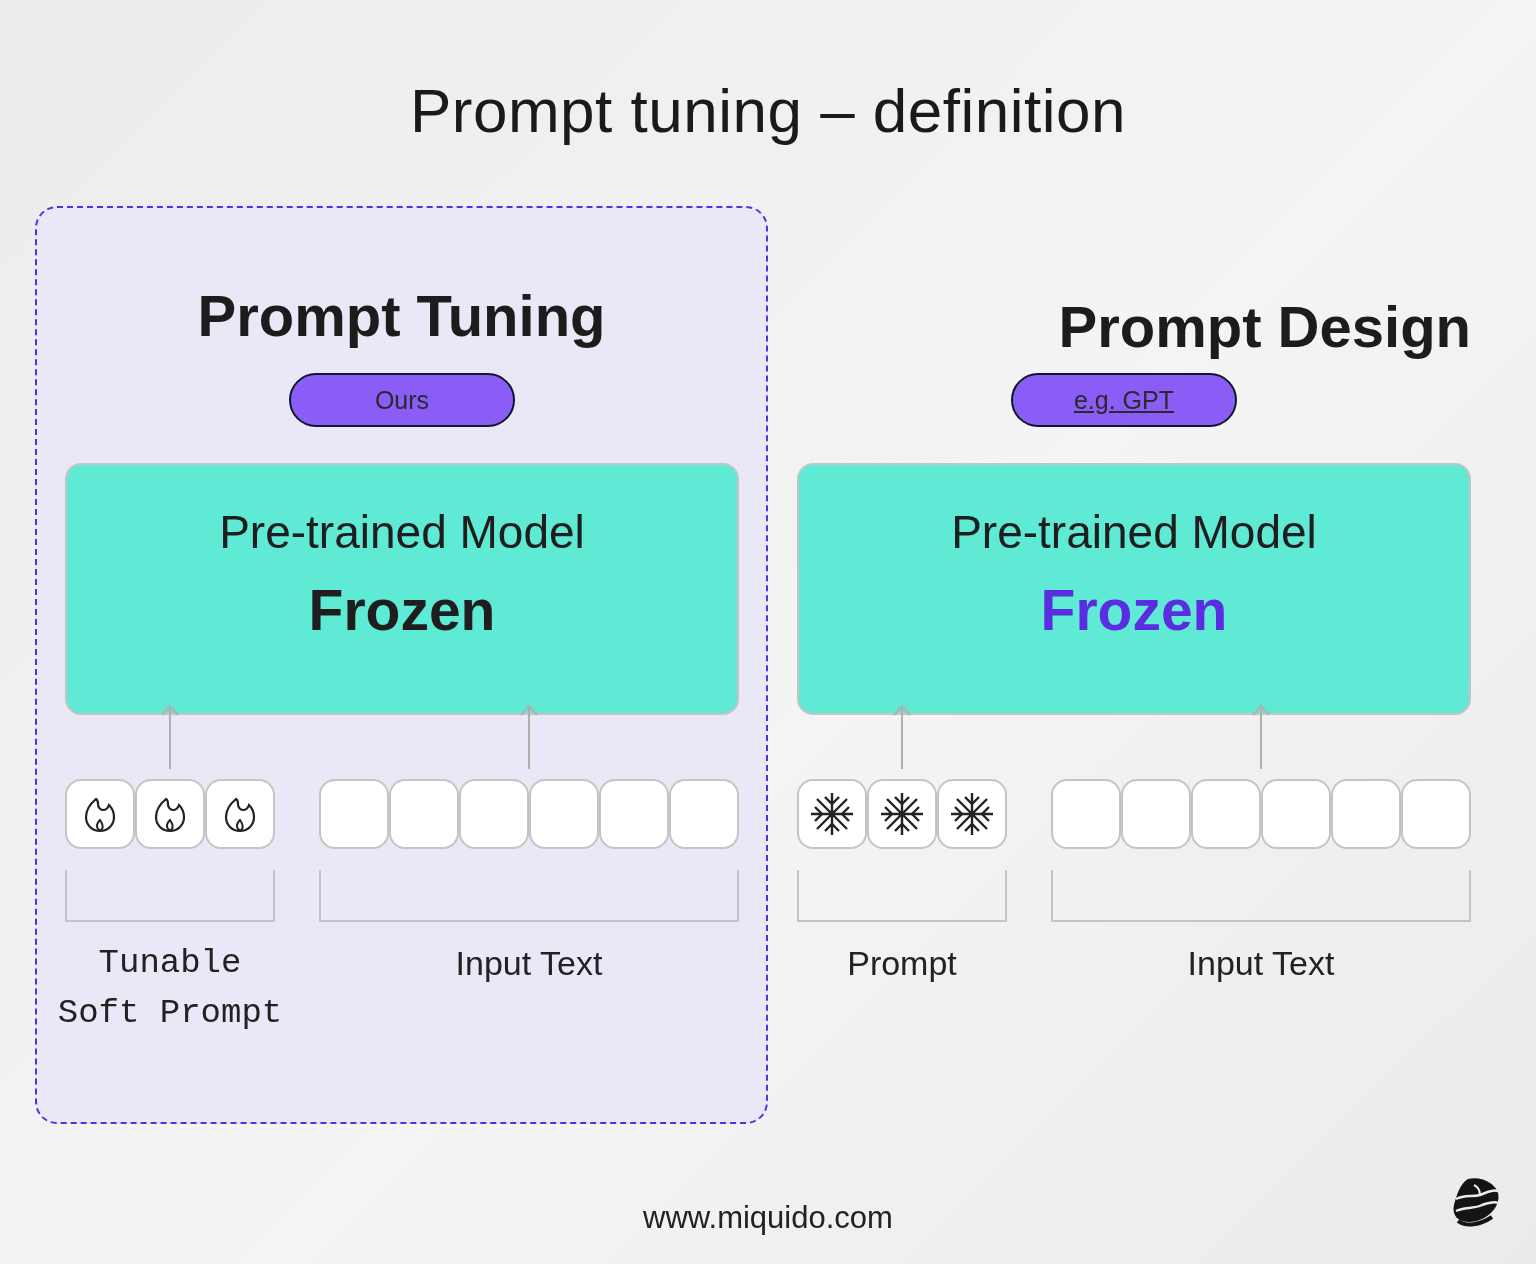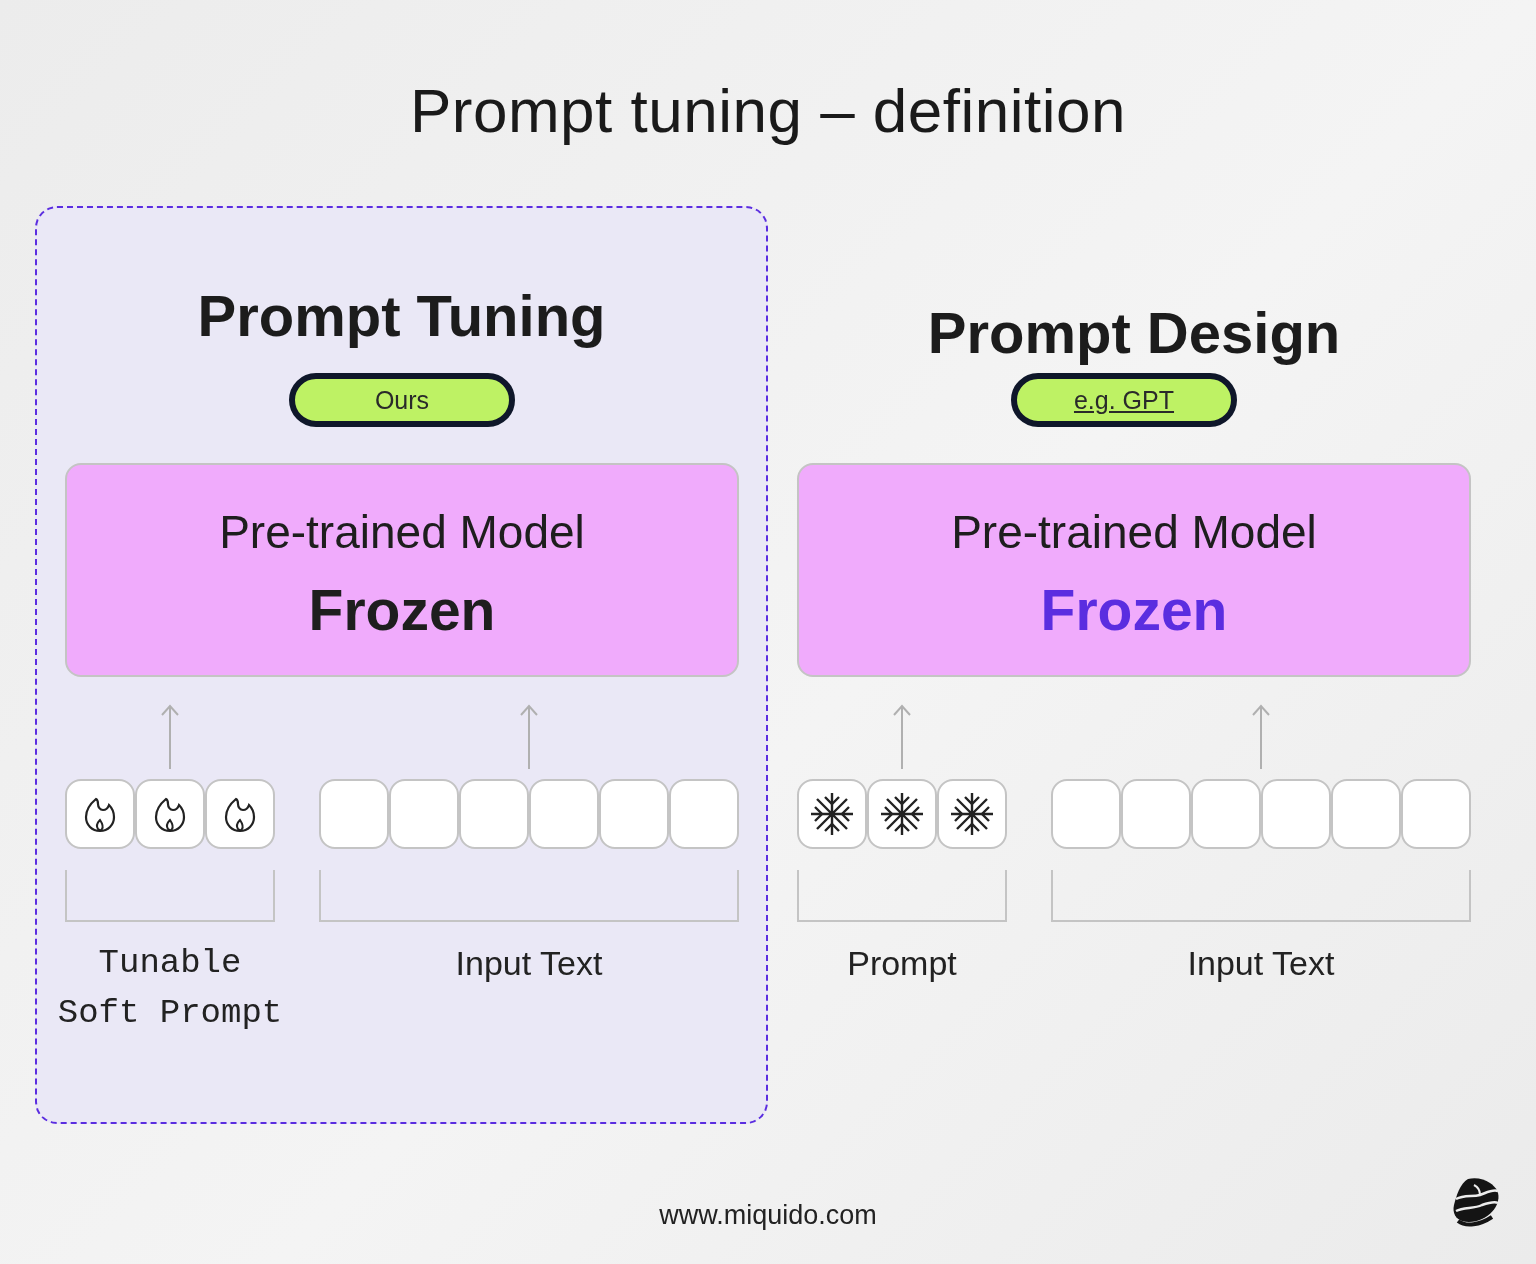--- a/index.html
+++ b/index.html
@@ -16,41 +16,41 @@
   }
   .panel-left {
     left: 35px; top: 206px; width: 733px; height: 918px;
     background: #eae8f6; border: 2px dashed #5b2de0; border-radius: 22px;
     box-sizing: border-box;
   }
   .heading {
     font-size: 58px; font-weight: bold; text-align: center; color: #1c1c1c; margin-top: 20px;
   }
   .pill {
-    height: 54px; border: 6px solid #0f172a; border-radius: 28px; background: #bef264;
+    height: 54px; border: 2px solid #0f172a; border-radius: 28px; background: #8b5cf6;
     box-sizing: border-box; display: flex; align-items: center; justify-content: center;
     font-size: 25px; color: #2a2a2a;
   }
   .model-box {
-    height: 214px; border: 2px solid #c4c4c4; border-radius: 16px; background: #f0abfc;
+    height: 252px; border: 2px solid #c4c4c4; border-radius: 16px; background: #5eead4;
     box-sizing: border-box; text-align: center;
   }
   .model-name { position: absolute; left: 0; right: 0; top: 40px; font-size: 46px; color: #1e1e1e; }
   .model-state { position: absolute; left: 0; right: 0; top: 112px; font-size: 57px; font-weight: bold; color: #1e1e1e; }
   .model-state.accent { color: #5b2de0; }
   .arrow { width: 24px; height: 68px; }
   .token {
     width: 70px; height: 70px; border: 2px solid #c4c4c4; border-radius: 16px; background: #fff;
     box-sizing: border-box; display: flex; align-items: center; justify-content: center;
   }
   .bracket {
     height: 52px; border: 2px solid #c4c4c4; border-top: none; box-sizing: border-box;
   }
   .label { font-size: 34px; text-align: center; line-height: 50px; color: #222; }
-  .footer { left: 0; width: 1536px; top: 1200px; text-align: center; font-size: 27px; color: #222; }
+  .footer { left: 0; width: 1536px; top: 1200px; text-align: center; font-size: 31px; color: #222; }
 </style>
 </head>
 <body>
 
 <div class="abs title">Prompt tuning – definition</div>
 
 <div class="abs panel-left"></div>
 
 <div class="abs heading" style="left:35px;width:733px;top:262px;">Prompt Tuning</div>
 <div class="abs pill" style="left:289px;top:373px;width:226px;">Ours</div>
@@ -99,21 +99,21 @@
 
 <div class="abs bracket" style="left:65px;top:870px;width:210px;"></div>
 <div class="abs bracket" style="left:319px;top:870px;width:420px;"></div>
 
 <div class="abs label" style="left:40px;top:938px;width:260px;font-family:Liberation Mono, monospace;">
   <div>Tunable</div>
   <div>Soft Prompt</div>
 </div>
 <div class="abs label" style="left:319px;top:938px;width:420px;">Input Text</div>
 
-<div class="abs heading" style="left:797px;width:674px;top:279px;">Prompt Design</div>
+<div class="abs heading" style="left:797px;width:674px;top:273px;text-align:right;">Prompt Design</div>
 <div class="abs pill" style="left:1011px;top:373px;width:226px;text-decoration:underline;">e.g. GPT</div>
 
 <div class="abs model-box" style="left:797px;top:463px;width:674px;">
   <div class="model-name">Pre-trained Model</div>
   <div class="model-state accent">Frozen</div>
 </div>
 
 <svg class="abs arrow" style="left:890px;top:703px;" viewBox="0 0 24 68">
     <path d="M12 66V3M4 12L12 3L20 12" fill="none" stroke="#b0b0b0" stroke-width="2"></path>
   </svg>

